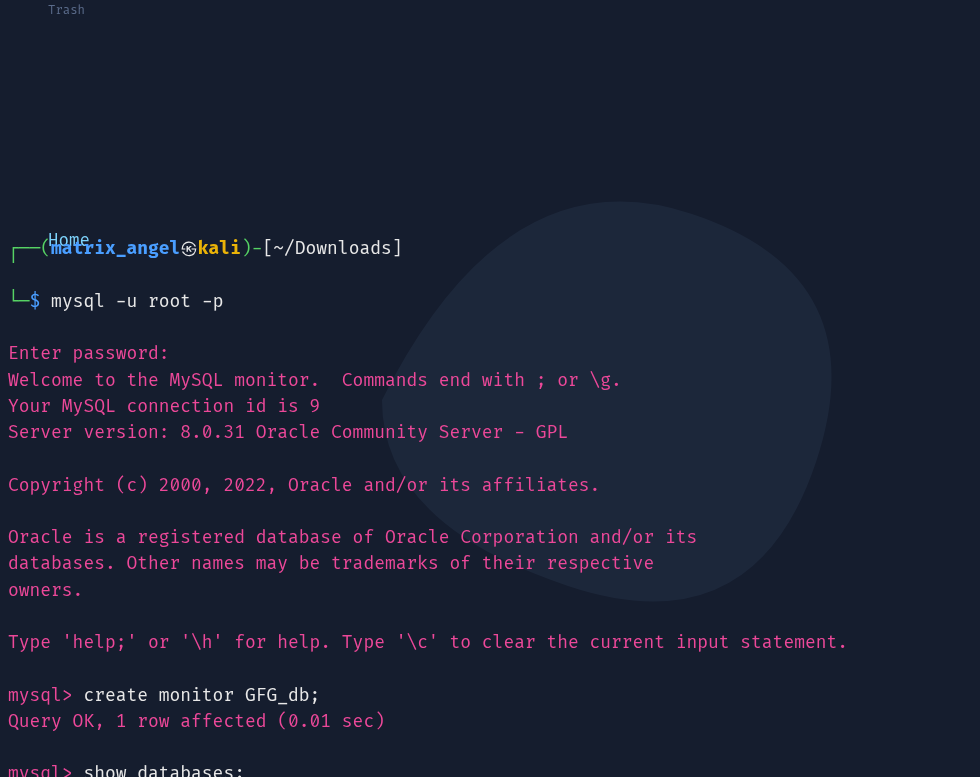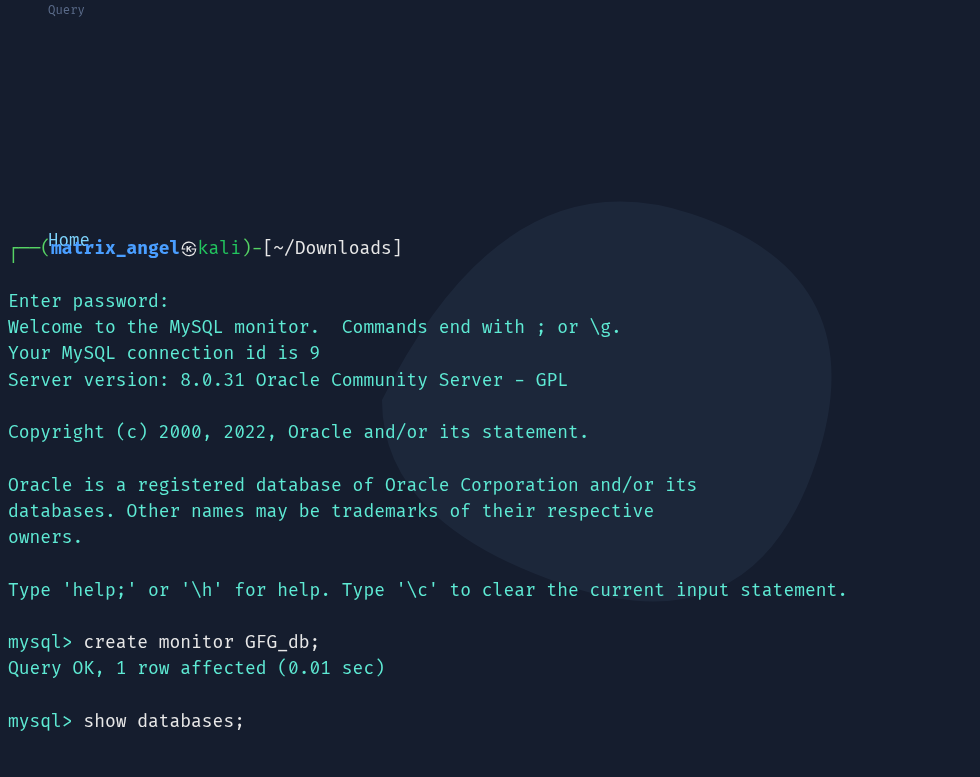--- a/index.html
+++ b/index.html
@@ -18,28 +18,28 @@
     .terminal {
       padding: 0 8px;
     }
     .prompt-line {
       display: block;
     }
     .prompt-corner-top { color: #56d364; }
     .prompt-paren { color: #56d364; }
     .prompt-user { color: #4a9eff; font-weight: bold; }
     .prompt-at { color: #e8e8e8; }
-    .prompt-host { color: #22c55e; font-weight: normal; }
+    .prompt-host { color: #eab308; font-weight: bold; }
     .prompt-dash { color: #56d364; }
     .prompt-bracket { color: #e8e8e8; }
     .prompt-path { color: #e8e8e8; font-weight: normal; }
     .prompt-corner-bot { color: #56d364; }
     .prompt-dollar { color: #4a9eff; }
     .cmd { color: #e8e8e8; }
-    .out { color: #5eead4; }
+    .out { color: #ec4899; }
     .trash-label {
       position: absolute;
       top: 2px;
       left: 48px;
       color: #5a6b8a;
       font-size: 12px;
       z-index: -1;
     }
     .home-label {
       position: absolute;
@@ -57,34 +57,35 @@
       height: 620px;
       opacity: 0.07;
       z-index: -1;
     }
   </style>
 </head>
 <body>
 
 
 
-<span class="trash-label">Query</span>
+<span class="trash-label">Trash</span>
 <span class="home-label">Home</span>
 
 <svg class="bg-dragon" viewBox="0 0 100 100">
   <path d="M10,50 Q30,10 60,20 Q90,30 80,60 Q70,90 40,80 Q10,70 10,50 Z M30,40 Q50,30 60,45 Q55,60 40,55 Q28,50 30,40 Z" fill="#7aa8d8"></path>
 </svg>
 
 <div class="terminal"><span class="prompt-line"><span class="prompt-corner-top">┌──</span><span class="prompt-paren">(</span><span class="prompt-user">matrix_angel</span><span class="prompt-at">㉿</span><span class="prompt-host">kali</span><span class="prompt-paren">)</span><span class="prompt-dash">-</span><span class="prompt-bracket">[</span><span class="prompt-path">~/Downloads</span><span class="prompt-bracket">]</span></span>
+<span class="prompt-line"><span class="prompt-corner-bot">└─</span><span class="prompt-dollar">$</span><span class="cmd"> <span>mysql -u root -p</span></span></span>
 <span class="out">Enter password:</span>
 <span class="out">Welcome to the MySQL monitor.  Commands end with ; or \g.</span>
 <span class="out">Your MySQL connection id is 9</span>
 <span class="out">Server version: 8.0.31 Oracle Community Server - GPL</span>
 <span class="out"></span>
-<span class="out">Copyright (c) 2000, 2022, Oracle and/or its statement.</span>
+<span class="out">Copyright (c) 2000, 2022, Oracle and/or its affiliates.</span>
 <span class="out"></span>
 <span class="out">Oracle is a registered database of Oracle Corporation and/or its</span>
 <span class="out">databases. Other names may be trademarks of their respective</span>
 <span class="out">owners.</span>
 <span class="out"></span>
 <span class="out">Type 'help;' or '\h' for help. Type '\c' to clear the current input statement.</span>
 <span class="out"></span>
 <span><span class="out">mysql&gt; </span><span class="cmd">create monitor GFG_db;</span></span>
 <span class="out">Query OK, 1 row affected (0.01 sec)</span>
 <span class="out"></span>

